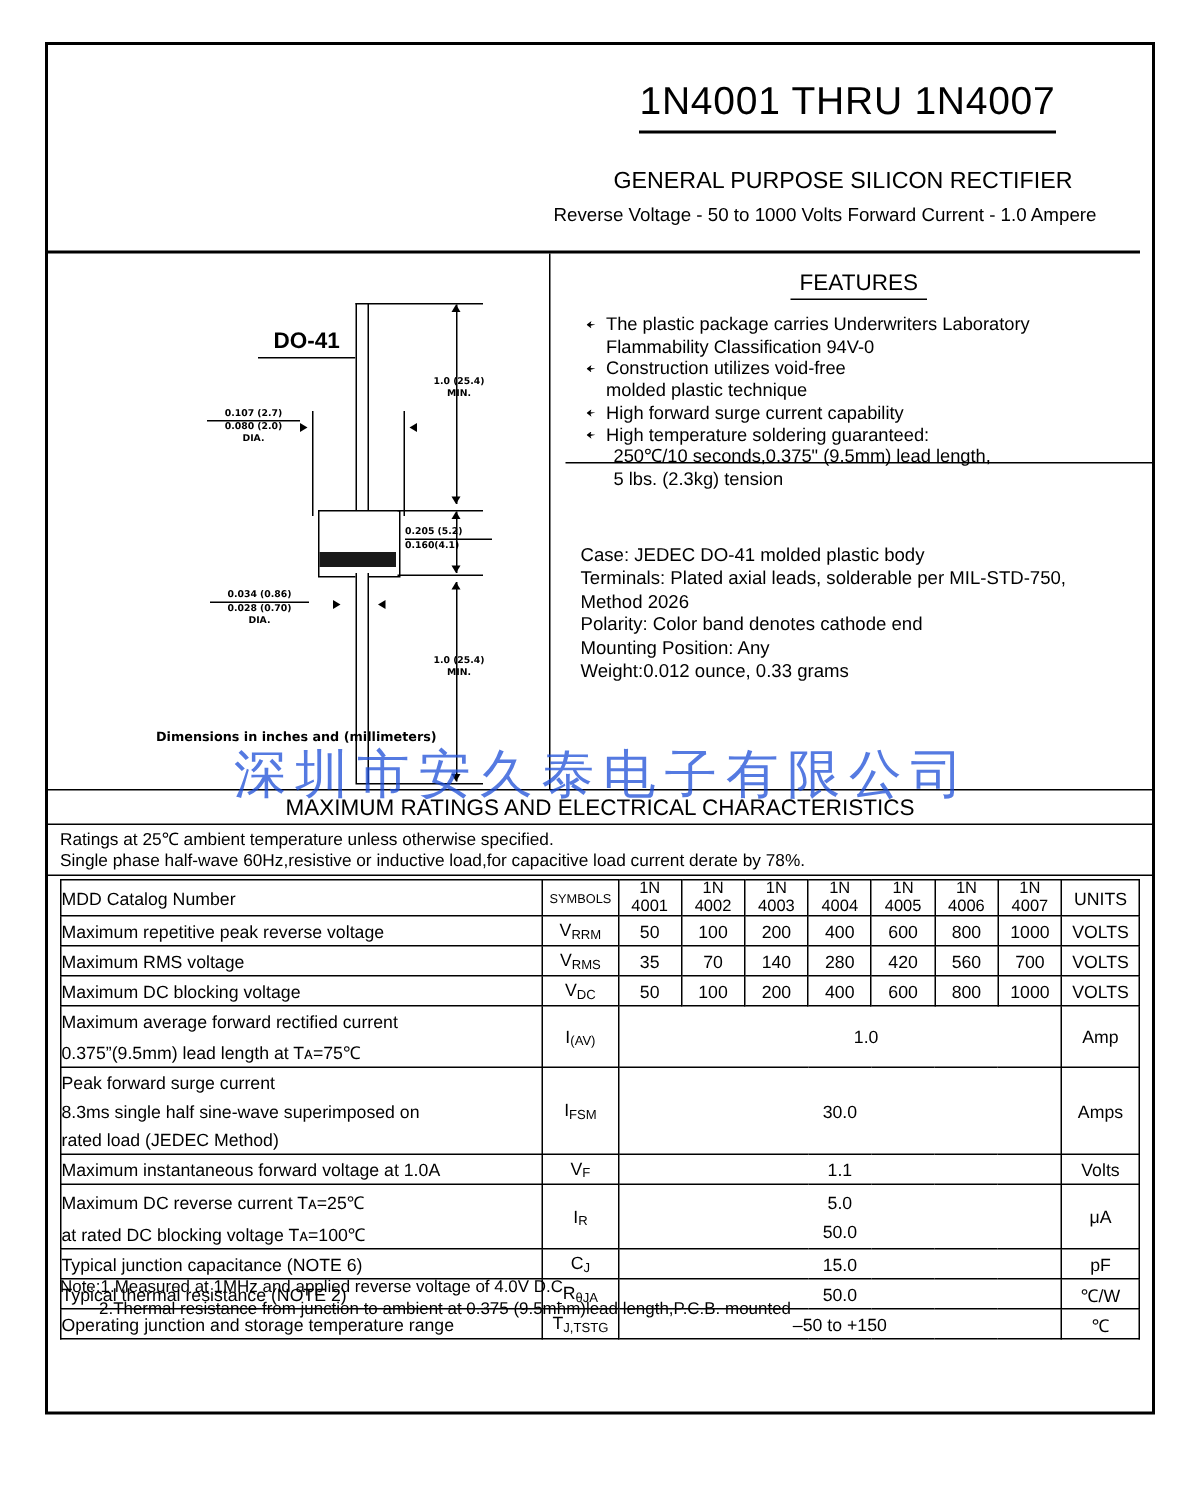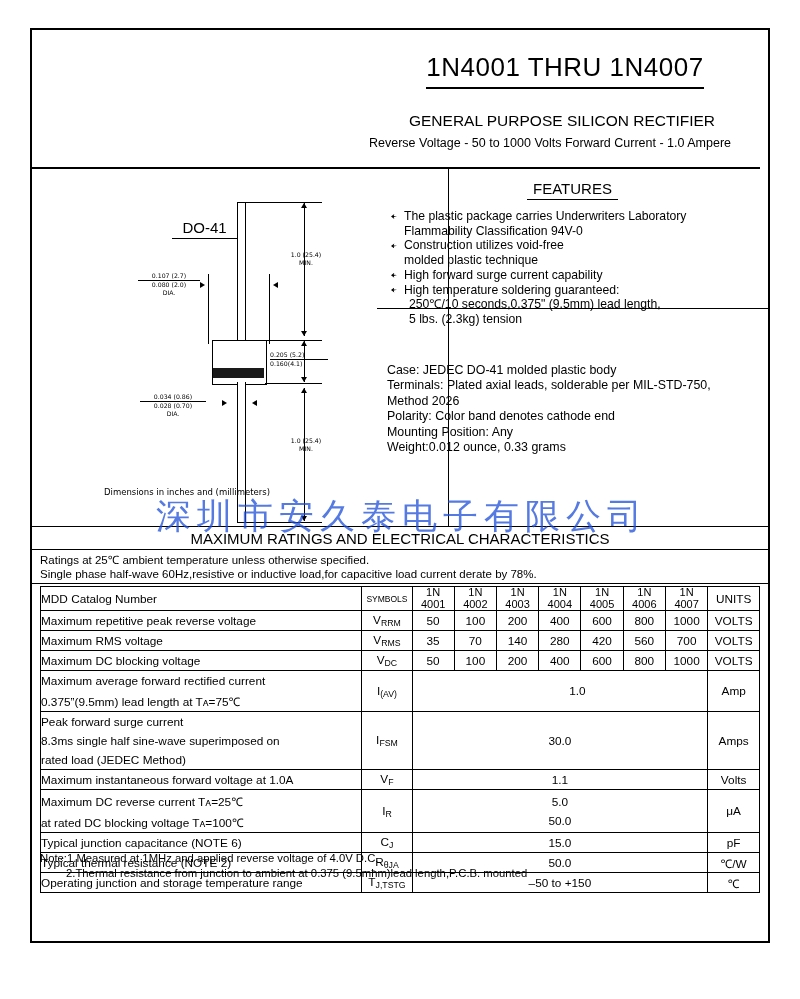--- a/index.html
+++ b/index.html
@@ -82,24 +82,25 @@
     top: 106px;
     width: 436px;
     text-align: center;
     font-size: 12.5px;
   }
 
   
   #drawing-pane {
     position: absolute;
     left: 0; top: 139px;
-    width: 417px;
+    width: 335px;
     height: 357px;
     border-right: 1.5px solid #000;
     box-sizing: border-box;
+    font-weight: bold;
   }
   #pkg-name {
     position: absolute;
     left: 0; top: 50px;
     width: 345px;
     text-align: center;
     font-size: 15px;
   }
   #pkg-name span {
     display: inline-block;

